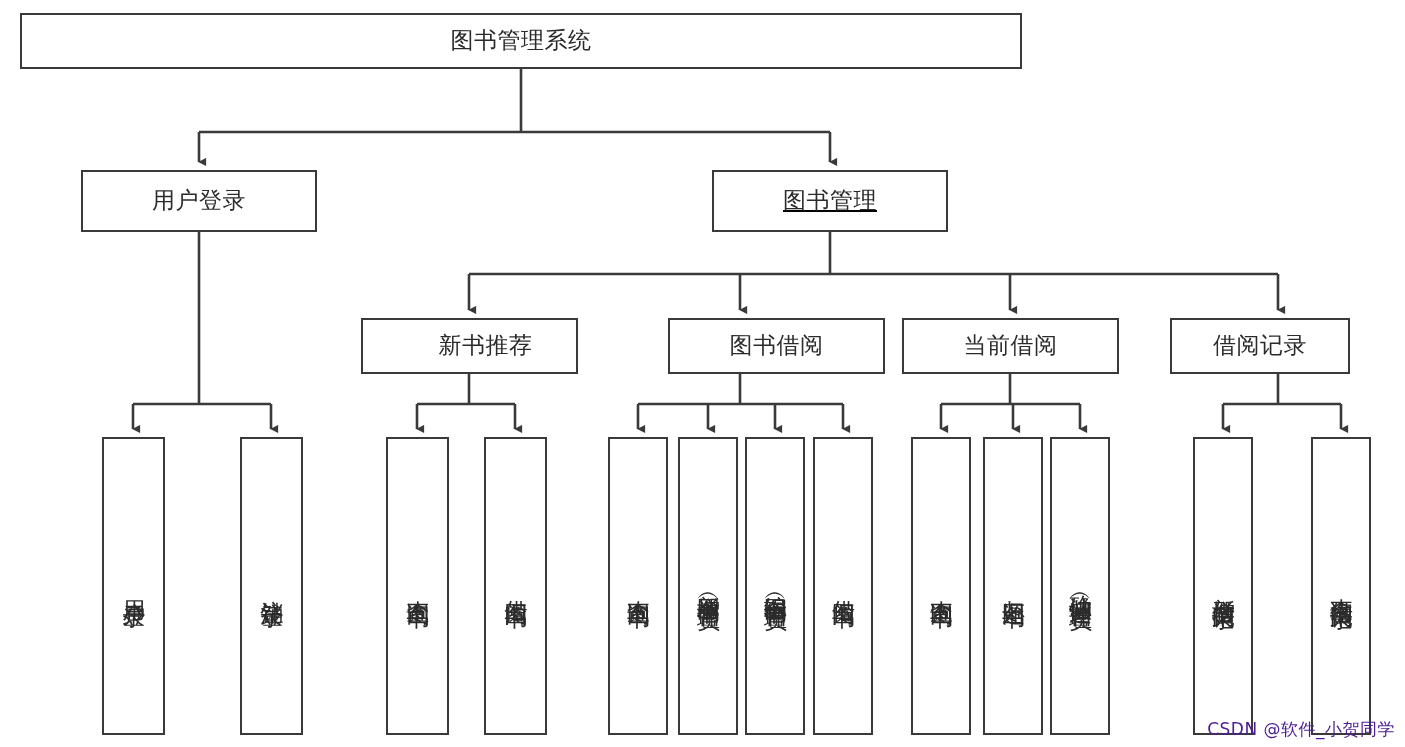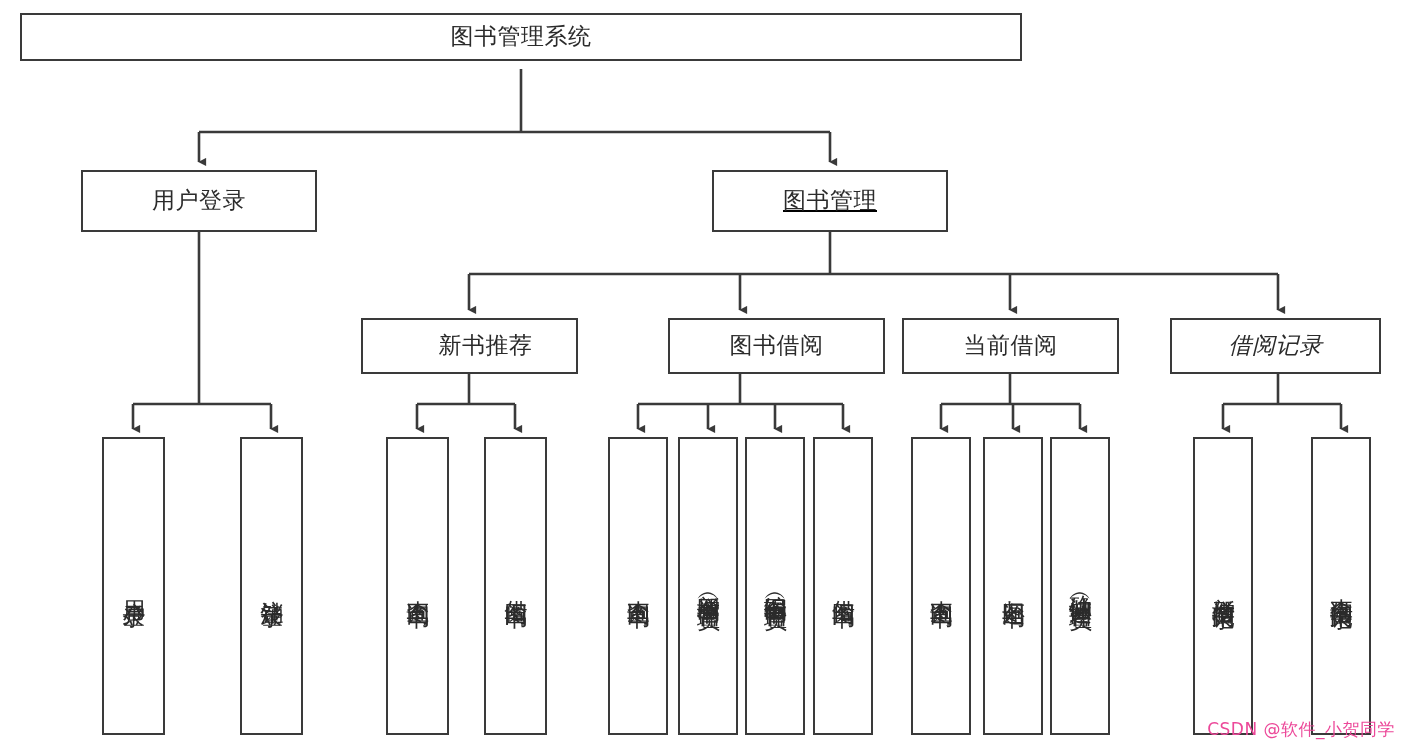--- a/index.html
+++ b/index.html
@@ -58,21 +58,21 @@
     line-height: 1.30;
     letter-spacing: 2px;
     white-space: normal;
     max-height: 100%;
   }
   #watermark {
     position: absolute;
     right: 10px;
     bottom: 6px;
     font-size: 17px;
-    color: #ec4899;
+    color: #4c1d95;
     letter-spacing: 0.5px;
     z-index: 5;
     white-space: nowrap;
   }
 </style>
 </head>
 <body>
 
 <div id="diagram-canvas">
 
@@ -120,41 +120,41 @@
       <line x1="1013" y1="404" x2="1013" y2="429" marker-end="url(#arrowhead)"></line>
       <line x1="1080" y1="404" x2="1080" y2="429" marker-end="url(#arrowhead)"></line>
 
       <line x1="1278" y1="374" x2="1278" y2="404"></line>
       <line x1="1223" y1="404" x2="1341" y2="404"></line>
       <line x1="1223" y1="404" x2="1223" y2="429" marker-end="url(#arrowhead)"></line>
       <line x1="1341" y1="404" x2="1341" y2="429" marker-end="url(#arrowhead)"></line>
     </g>
   </svg>
 
-  <div class="node root" style="left:20px; top:13px; width:1002px; height:48px;">
+  <div class="node root" style="left:20px; top:13px; width:1002px; height:56px;">
     <span class="node-label">图书管理系统</span>
   </div>
 
   <div class="node level2" style="left:81px; top:170px; width:236px; height:62px;">
     <span class="node-label">用户登录</span>
   </div>
   <div class="node level2" style="left:712px; top:170px; width:236px; height:62px;text-decoration:underline;">
     <span class="node-label">图书管理</span>
   </div>
 
   <div class="node level3" style="left:361px; top:318px; width:217px; height:56px;padding-left:32px;">
     <span class="node-label">新书推荐</span>
   </div>
   <div class="node level3" style="left:632px; top:318px; width:217px; height:56px;margin-left:36px;">
     <span class="node-label">图书借阅</span>
   </div>
   <div class="node level3" style="left:902px; top:318px; width:217px; height:56px;">
     <span class="node-label">当前借阅</span>
   </div>
-  <div class="node level3" style="left:1170px; top:318px; width:211px; height:56px;font-style:italic;">
+  <div class="node level3" style="left:1170px; top:318px; width:180px; height:56px;">
     <span class="node-label">借阅记录</span>
   </div>
 
   <div class="node leaf" style="left:102px; top:437px; width:63px; height:298px;">
     <span class="node-label">用户登录</span>
   </div>
   <div class="node leaf" style="left:240px; top:437px; width:63px; height:298px;">
     <span class="node-label">注销登录</span>
   </div>
 

